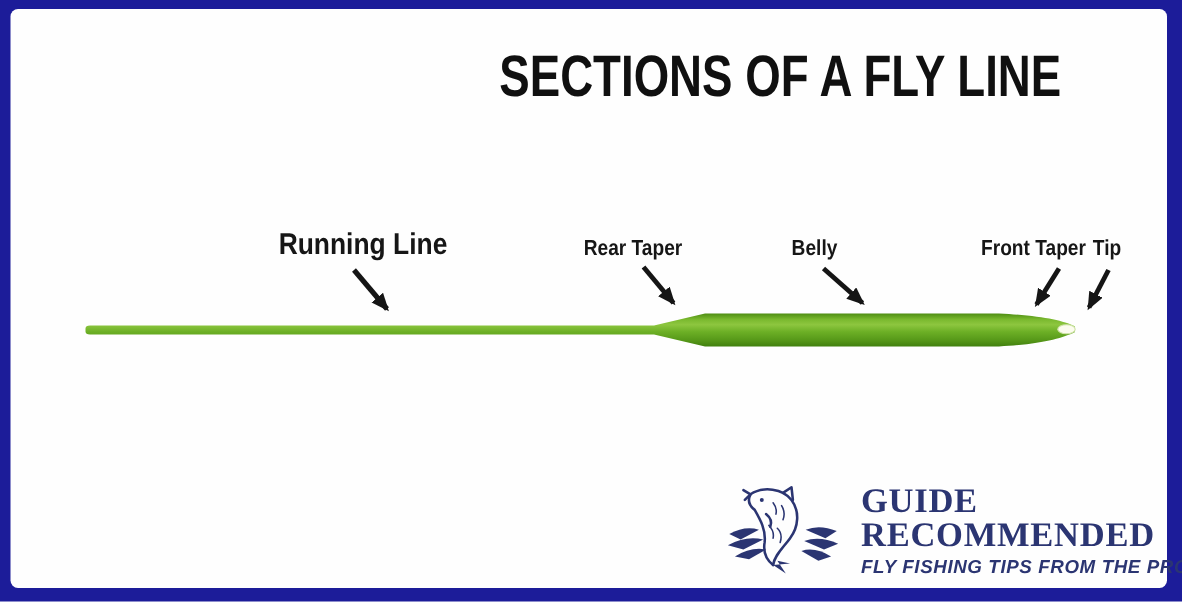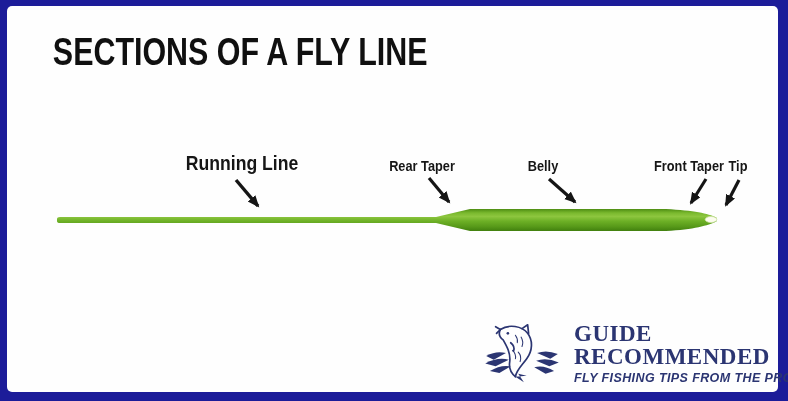--- a/index.html
+++ b/index.html
@@ -10,21 +10,21 @@
     position:relative;
   }
   .frame{
     position:absolute;left:7px;top:6px;right:10px;bottom:9px;
     background:#fefefe;border-radius:5px;
   }
   .stage{position:absolute;left:0;top:0;width:788px;height:401px;}
 
   .title-wrap{
     position:absolute;left:0;top:30px;width:760px;
-    display:flex;justify-content:flex-start;
+    display:flex;justify-content:flex-end;
   }
   .title{
     font-size:39px;font-weight:bold;color:#101010;
     transform:scaleX(0.78);transform-origin:center;
     letter-spacing:0px;white-space:nowrap;
   }
 
   .lbl{
     position:absolute;font-weight:bold;color:#161616;white-space:nowrap;
   }

